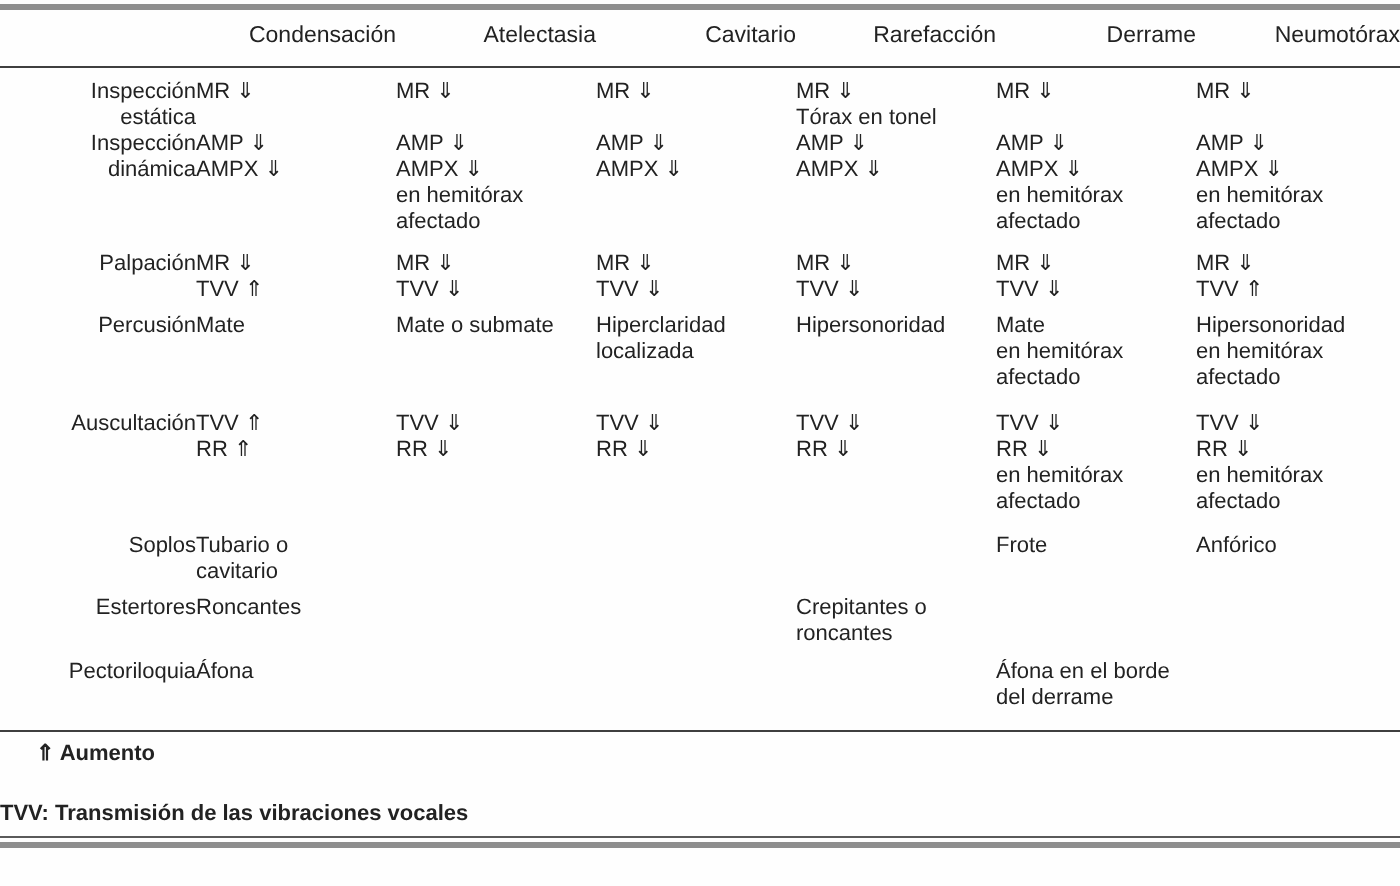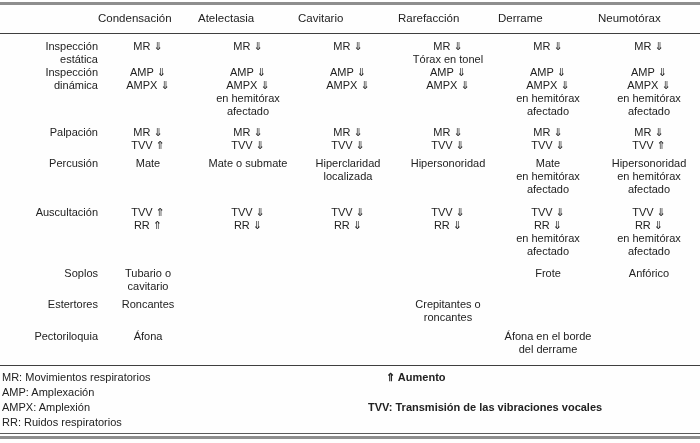--- a/index.html
+++ b/index.html
@@ -17,26 +17,25 @@
     width:700px;
     border-collapse:collapse;
     table-layout:fixed;
     margin-top:2px;
   }
   th {
     font-weight:400;
     font-size:11.5px;
     padding:5px 0 9px 0;
     border-bottom:1.5px solid #3f3f3f;
-    text-align:left;
+    text-align:right;
     color:#222;
   }
   td {
     vertical-align:top;
-    text-align:center;
     font-size:11px;
     line-height:13px;
     white-space:pre-line;
     color:#222;
     padding:0;
   }
   th.lbl, td.lbl { text-align:right; padding-left:2px; }
   tr.r0 td { padding-top:6px; }
   tr.r1 td { padding-bottom:8px; }
   tr.r2 td { padding-bottom:5px; }
@@ -194,26 +193,20 @@
         <td></td>
         <td></td>
         <td>Áfona en el borde
 del derrame</td>
         <td></td>
       </tr>
     </tbody>
   </table>
 
   <div class="footer">
-    <div class="fl">
-      <div class="fline">MR: Movimientos respiratorios</div>
-      <div class="fline">AMP: Amplexación</div>
-      <div class="fline">AMPX: Amplexión</div>
-      <div class="fline">RR: Ruidos respiratorios</div>
-    </div>
     <div class="fr">
       <div class="fline indent">⇑ Aumento</div>
       <div class="fline"></div>
       <div class="fline">TVV: Transmisión de las vibraciones vocales</div>
     </div>
   </div>
 
   <div class="rule-thin"></div>
   <div class="rule-bottom"></div>
 

